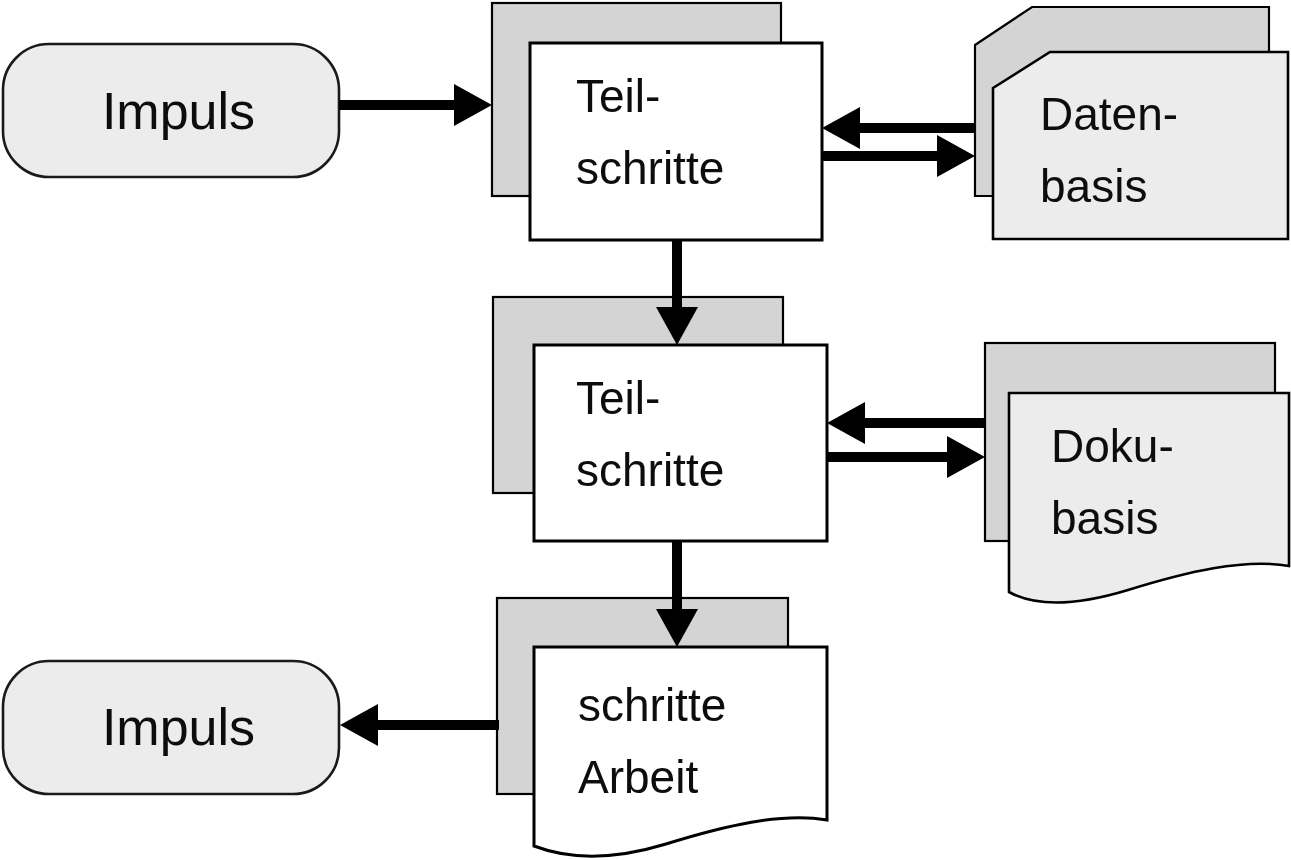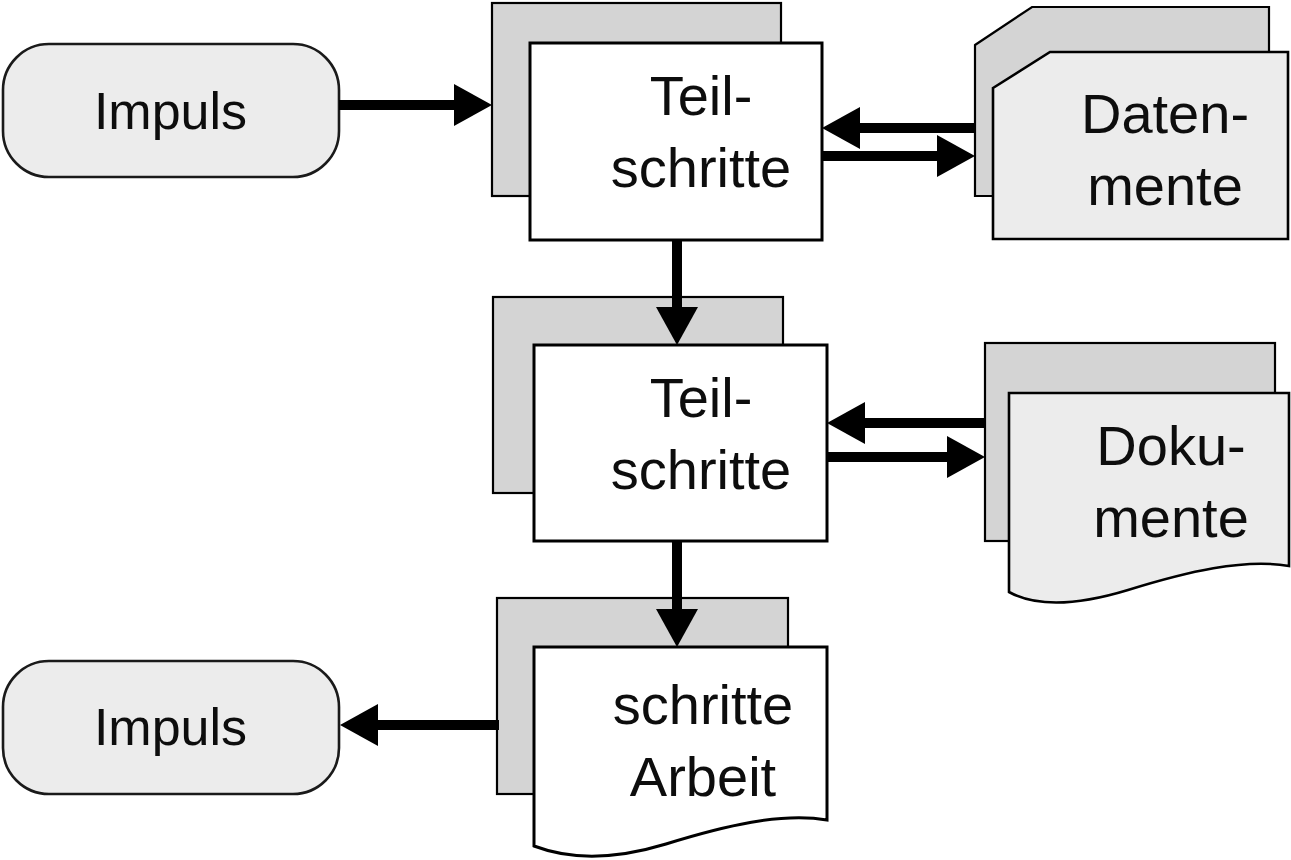--- a/index.html
+++ b/index.html
@@ -9,23 +9,23 @@
   }
   .canvas svg{position:absolute;left:0;top:0;}
   .back-card{fill:#d4d4d4;stroke:#000;stroke-width:2.2;}
   .front-card{fill:#ffffff;stroke:#000;stroke-width:3;}
   .light-card{fill:#ececec;stroke:#000;stroke-width:2.6;}
   .stadium{fill:#ececec;stroke:#1a1a1a;stroke-width:2.6;}
   .arrow-line{stroke:#000;stroke-width:10;fill:none;}
   .arrow-head{fill:#000;stroke:none;}
   .label{
     position:absolute;white-space:pre-line;color:#0d0d0d;
-    font-size:56px;line-height:72px;text-align:center;
+    font-size:46px;line-height:72px;
   }
-  .label.impuls{font-size:52px;line-height:70px;text-align:center;width:337px;}
+  .label.impuls{font-size:52px;line-height:70px;text-align:center;width:337px;margin-left:8px;}
 </style>
 </head>
 <body>
 
 <div class="canvas">
 
   <svg width="1291" height="860" viewBox="0 0 1291 860">
 
     <rect class="stadium" x="3" y="44" width="336" height="133" rx="46" ry="46"></rect>
 
@@ -86,25 +86,25 @@
       <polygon class="arrow-head" points="340,725 378,704 378,746"></polygon>
     </g>
   </svg>
 
   <div class="label impuls" style="left:2px;top:76px;">Impuls</div>
 
   <div class="label" style="left:576px;top:60px;width:250px;">Teil-
 schritte</div>
 
   <div class="label" style="left:1040px;top:78px;width:250px;">Daten-
-mente</div>
+basis</div>
 
   <div class="label" style="left:576px;top:362px;width:250px;">Teil-
 schritte</div>
 
   <div class="label" style="left:1051px;top:410px;width:240px;">Doku-
-mente</div>
+basis</div>
 
   <div class="label" style="left:578px;top:669px;width:250px;">schritte
 Arbeit</div>
 
   <div class="label impuls" style="left:2px;top:692px;">Impuls</div>
 </div>
 
 </body></html>

